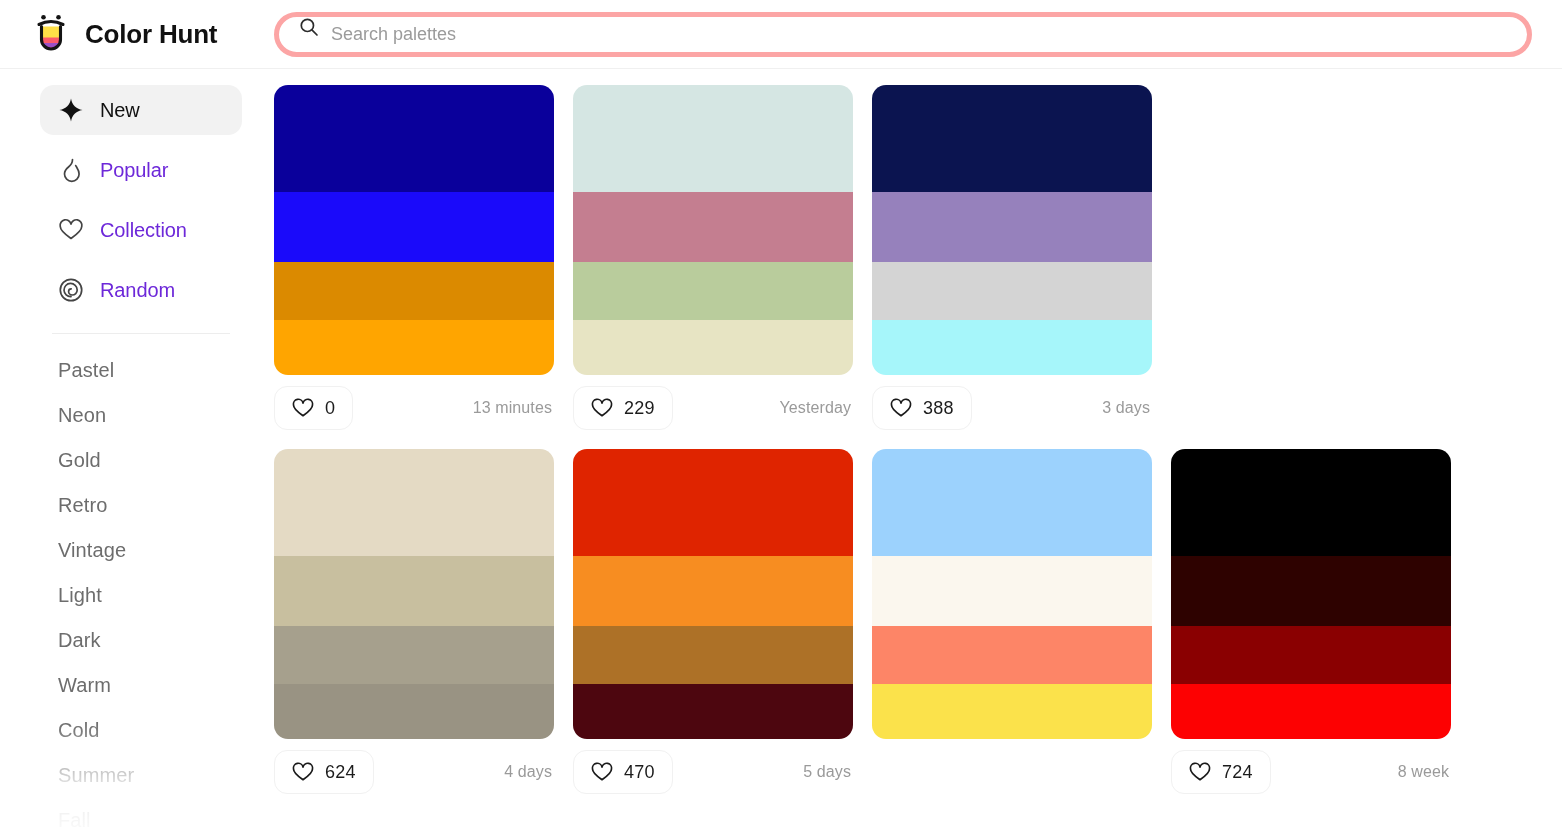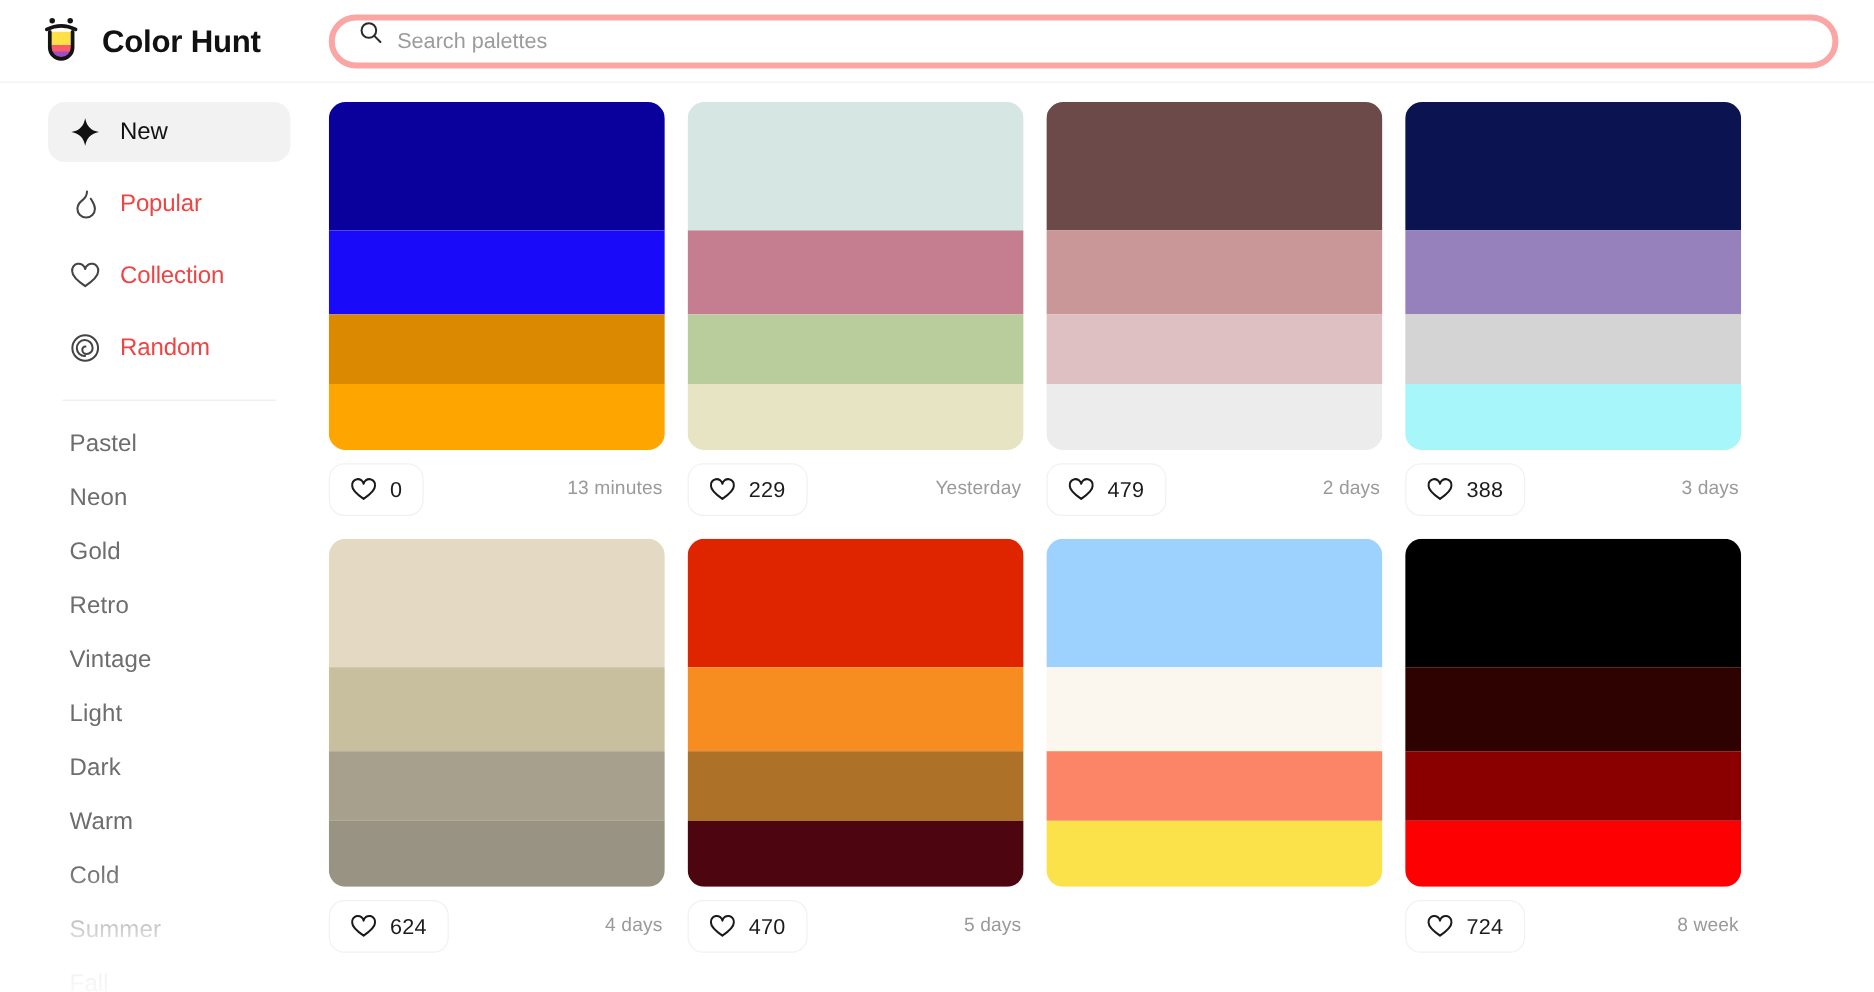--- a/index.html
+++ b/index.html
@@ -58,21 +58,21 @@
   .nav-item {
     display: flex; align-items: center; gap: 16px;
     height: 50px; padding: 0 18px;
     border-radius: 14px;
     cursor: pointer;
     margin-bottom: 10px;
   }
   .nav-item.active { background: #f2f2f2; }
   .nav-item .nav-ico { width: 26px; height: 26px; flex: 0 0 26px; display: block; }
   .nav-item .nav-label {
-    font-size: 20px; color: #ef4444; letter-spacing: -0.1px;
+    font-size: 20px; color: #6d28d9; letter-spacing: -0.1px;
   }
   .nav-item.active .nav-label { color: #111; }
 
   .divider {
     height: 1px; background: #ededed;
     margin: 18px 12px 14px 12px;
   }
 
   .tag-list { position: relative; }
   .tag-item {
@@ -250,39 +250,20 @@
             <svg class="heart-icon" viewBox="0 0 22 22" xmlns="http://www.w3.org/2000/svg">
               <path d="M11 18.7 C3.9 13.9 1.5 10.9 1.5 8 A4.7 4.7 0 0 1 11 6.2 A4.7 4.7 0 0 1 20.5 8 C20.5 10.9 18.1 13.9 11 18.7 Z" stroke="#1a1a1a" stroke-width="1.7" fill="none" stroke-linejoin="round"></path>
             </svg>
           </span>
           <span class="like-count">229</span>
         </div>
         <div class="time-label">Yesterday</div>
       </div>
     </div>
 
-    <div class="card">
-      <div class="swatches">
-        <div class="swatch" style="background: rgb(108, 74, 74); height: 37%;"></div>
-        <div class="swatch" style="background: rgb(201, 151, 151); height: 24%;"></div>
-        <div class="swatch" style="background: rgb(222, 191, 194); height: 20%;"></div>
-        <div class="swatch" style="background: rgb(236, 236, 236); height: 19%;"></div>
-      </div>
-      <div class="meta">
-        <div class="like-btn">
-          <span>
-            <svg class="heart-icon" viewBox="0 0 22 22" xmlns="http://www.w3.org/2000/svg">
-              <path d="M11 18.7 C3.9 13.9 1.5 10.9 1.5 8 A4.7 4.7 0 0 1 11 6.2 A4.7 4.7 0 0 1 20.5 8 C20.5 10.9 18.1 13.9 11 18.7 Z" stroke="#1a1a1a" stroke-width="1.7" fill="none" stroke-linejoin="round"></path>
-            </svg>
-          </span>
-          <span class="like-count">479</span>
-        </div>
-        <div class="time-label">2 days</div>
-      </div>
-    </div>
 
     <div class="card">
       <div class="swatches">
         <div class="swatch" style="background: rgb(11, 20, 80); height: 37%;"></div>
         <div class="swatch" style="background: rgb(150, 129, 188); height: 24%;"></div>
         <div class="swatch" style="background: rgb(212, 212, 212); height: 20%;"></div>
         <div class="swatch" style="background: rgb(166, 246, 250); height: 19%;"></div>
       </div>
       <div class="meta">
         <div class="like-btn">

